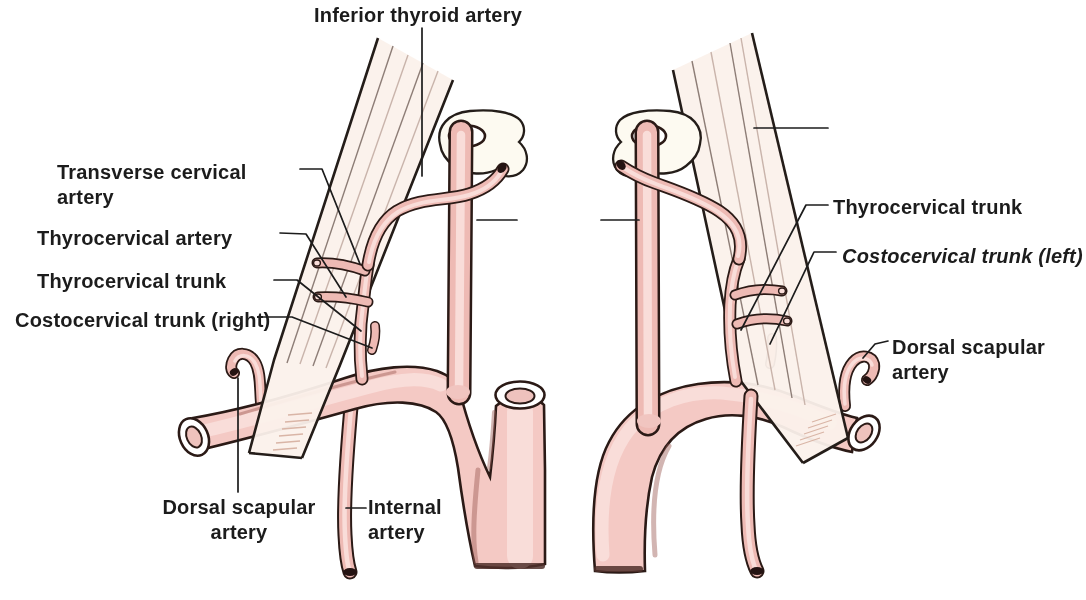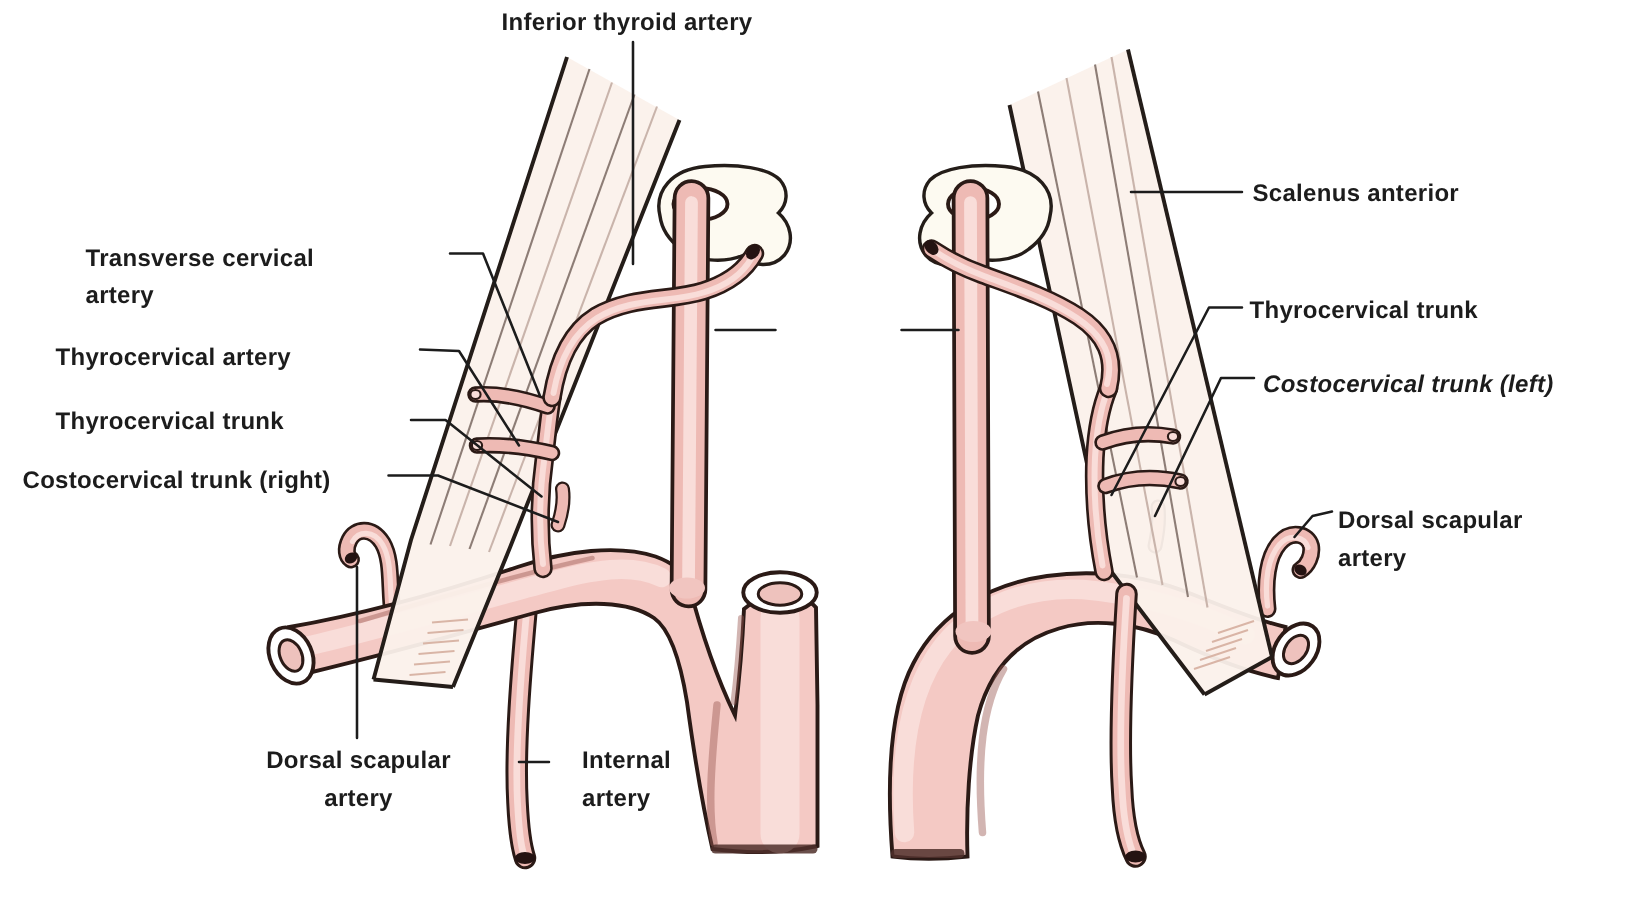--- a/index.html
+++ b/index.html
@@ -1,19 +1,19 @@
 <!DOCTYPE html>
 <html><head>
 <meta charset="utf-8">
 <style>
   html,body{margin:0;padding:0;background:#ffffff;}
   .stage{position:relative;width:1086px;height:600px;background:#ffffff;overflow:hidden;
          font-family:"Liberation Sans",sans-serif;}
   .stage svg{position:absolute;left:0;top:0;}
-  .lbl{position:absolute;font-size:16px;line-height:25px;font-weight:600;
+  .lbl{position:absolute;font-size:20px;line-height:25px;font-weight:600;
        color:#1c1c1c;letter-spacing:.2px;white-space:nowrap;}
   .lbl.r{text-align:left;}
   .lbl.c{text-align:center;}
   
   .v-out{fill:none;stroke:#2b1a16;stroke-linecap:round;}
   .v-mid{fill:none;stroke:#eebab4;stroke-linecap:round;}
   .v-hi{fill:none;stroke:#f9ddd9;stroke-linecap:round;}
   .fillv{fill:#f4c9c4;stroke:#2b1a16;stroke-width:2.6;}
   .hl{fill:none;stroke:#f9ddd9;stroke-linecap:round;}
   .sh{fill:none;stroke:#9b5b55;stroke-linecap:round;opacity:.45;}
@@ -275,28 +275,27 @@
 
 <div class="lbl r" style="left:15px;top:308px;width:240px;">
   <div>Costocervical trunk (right)</div>
 </div>
 
 <div class="lbl c" style="left:149px;top:495px;width:180px;">
   <div>Dorsal scapular</div>
   <div>artery</div>
 </div>
 
-<div class="lbl" style="left:368px;top:495px;width:110px;margin-left:20px;">
+<div class="lbl" style="left:368px;top:495px;width:110px;">
   <div>Internal</div>
   <div>artery</div>
 </div>
 
 
 <div class="lbl" style="left:835px;top:117px;width:200px;">
-  <div>Scalenus anterior</div>
 </div>
 
 <div class="lbl" style="left:833px;top:195px;width:220px;">
   <div>Thyrocervical trunk</div>
 </div>
 
 <div class="lbl" style="left:842px;top:244px;width:240px;font-style:italic;">
   <div>Costocervical trunk (left)</div>
 </div>
 

